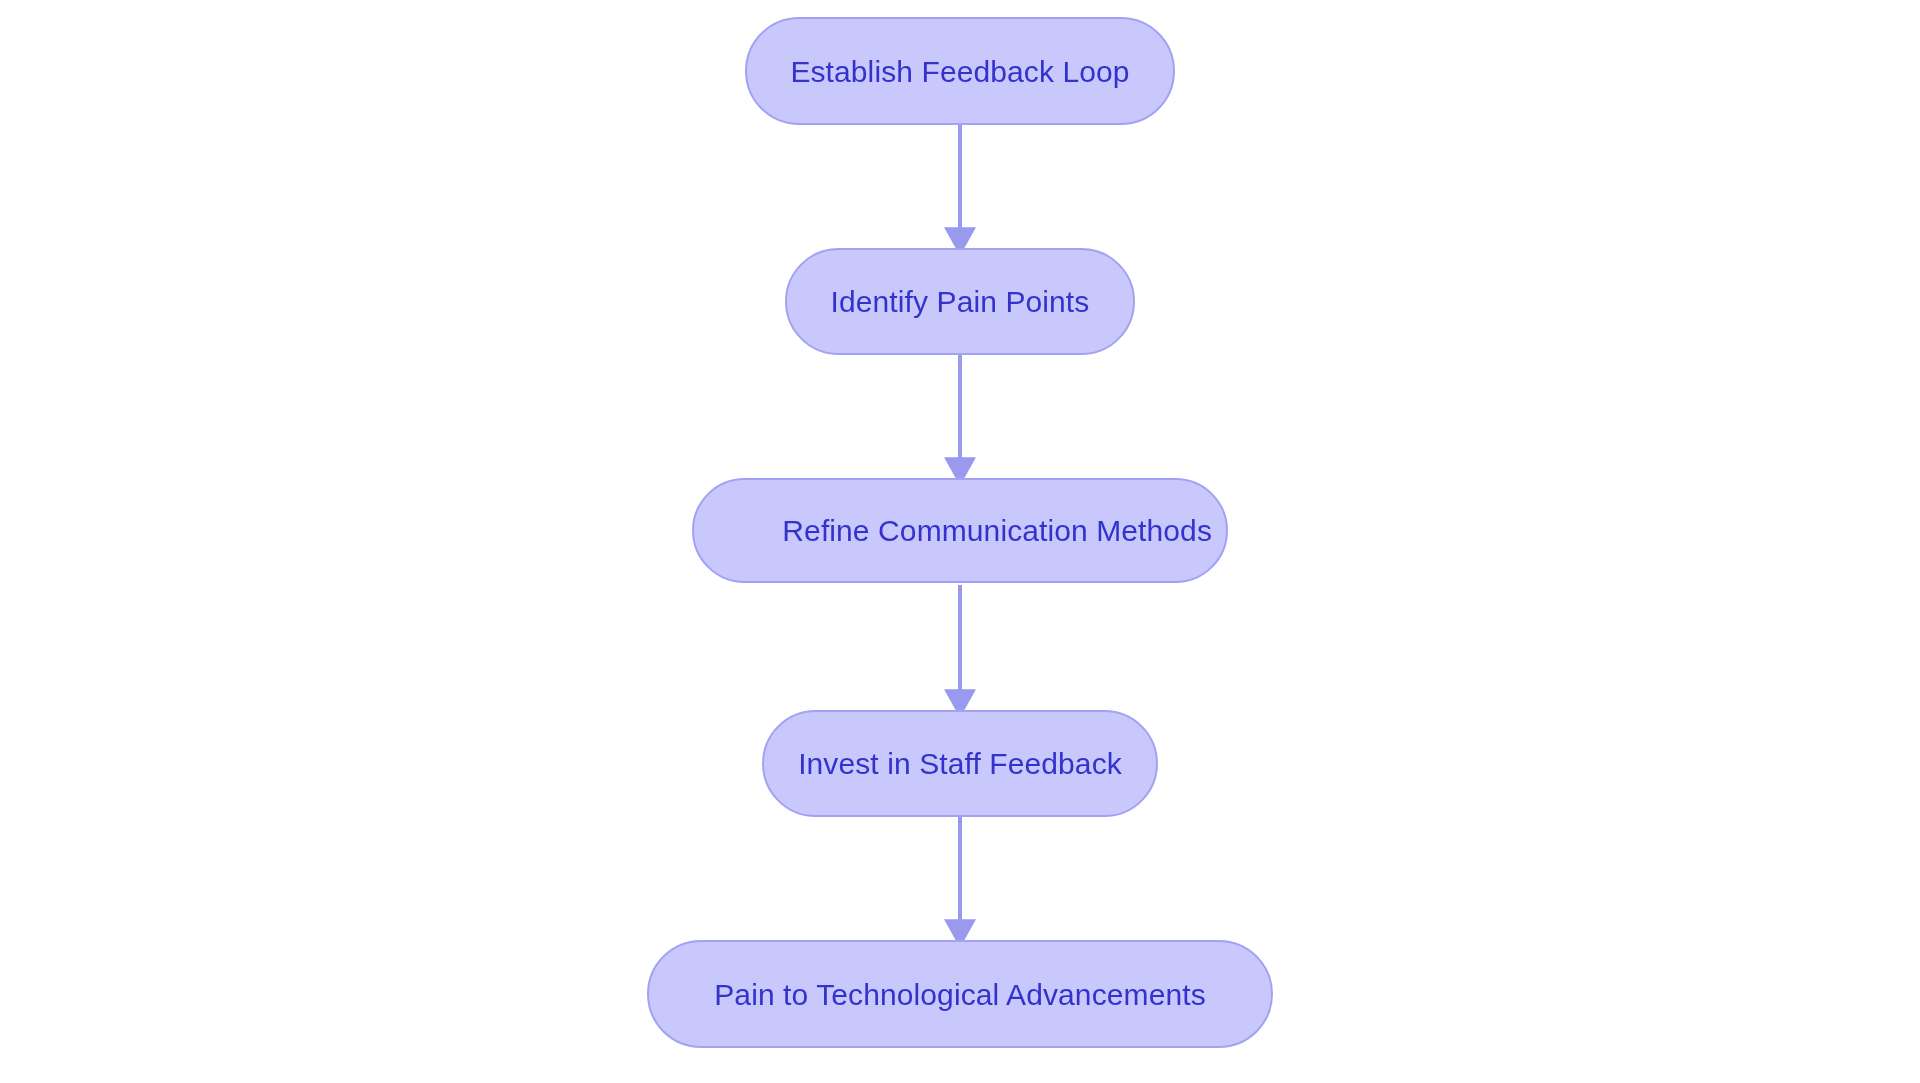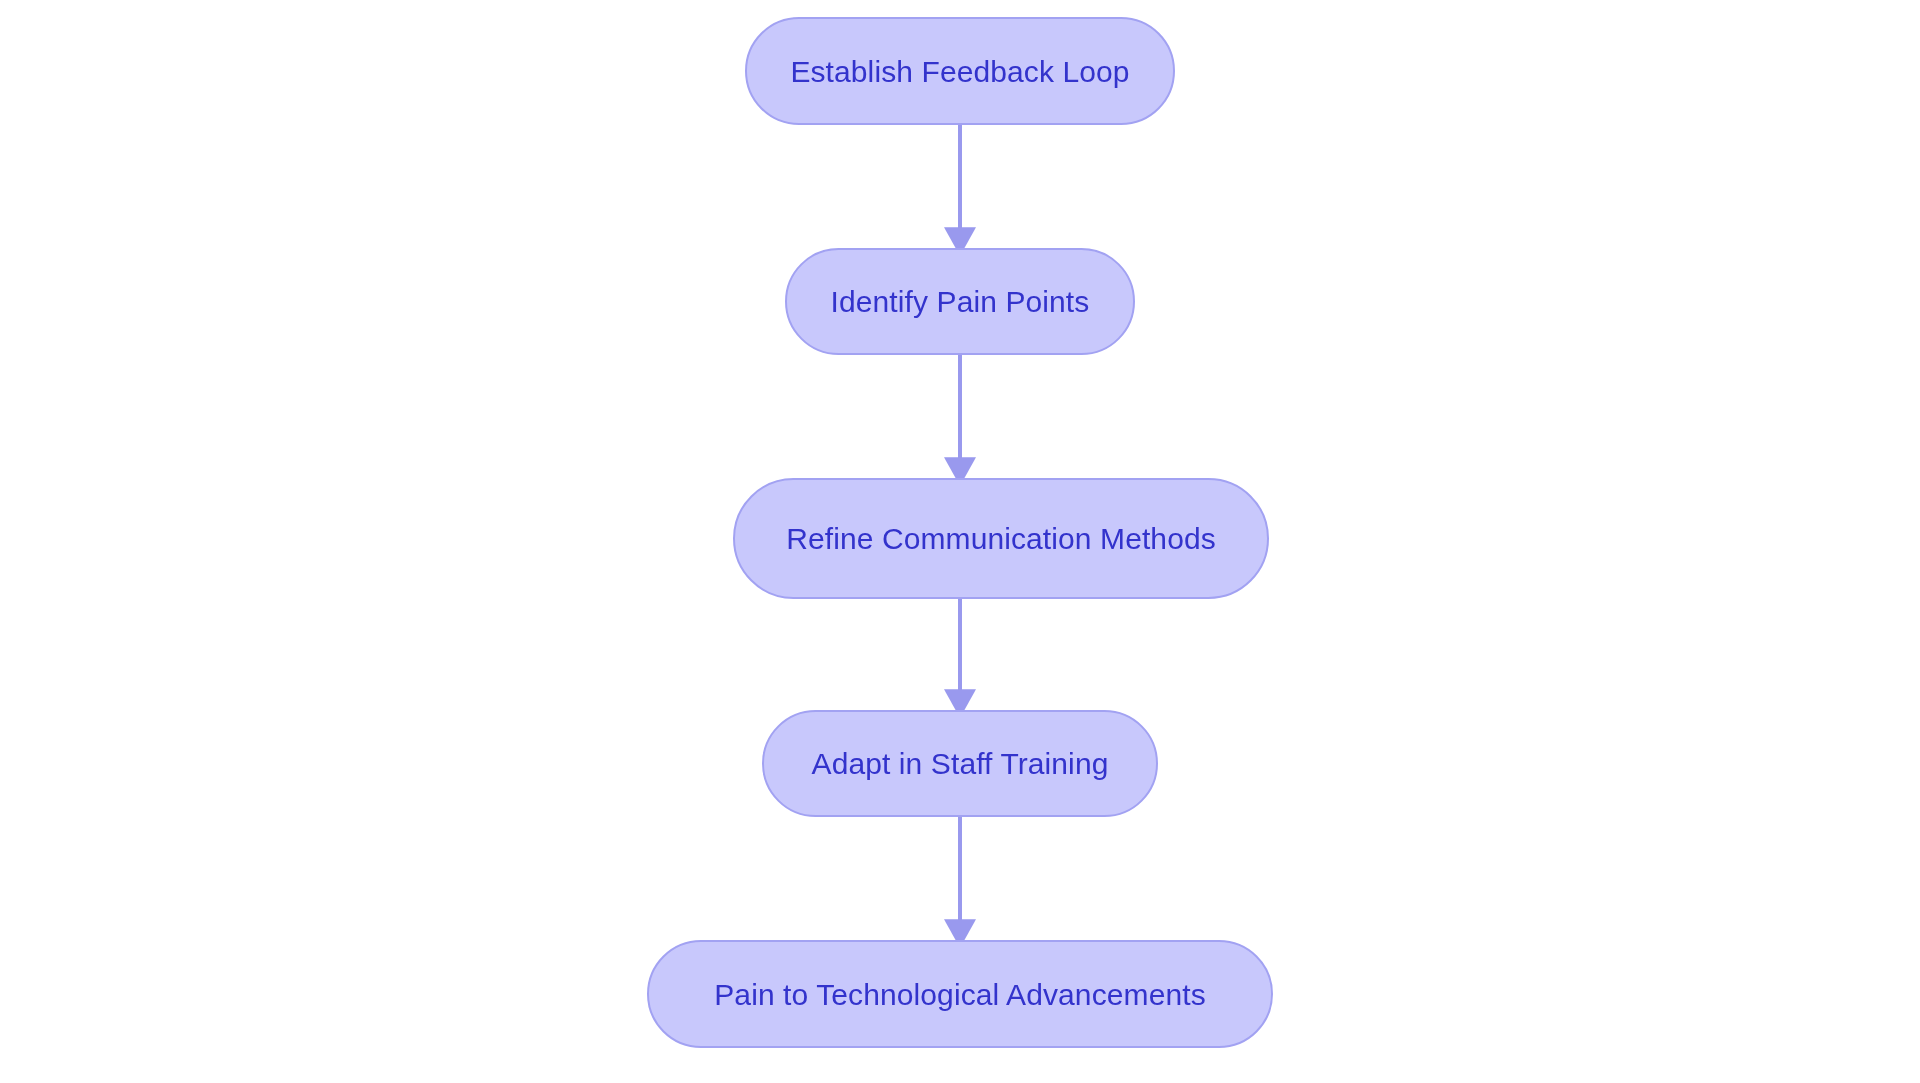--- a/index.html
+++ b/index.html
@@ -59,21 +59,21 @@
     transform: translateX(-50%);
   }
 
   .flow-node .node-label {
     display: block;
     padding: 0 14px;
   }
 
   .node-1 { left: 960px; top: 17px;  width: 430px; height: 108px; }
   .node-2 { left: 960px; top: 248px; width: 350px; height: 107px; }
-  .node-3 { left: 1001px; top: 478px; width: 536px; height: 121px; }
+  .node-3 { left: 960px; top: 478px; width: 536px; height: 105px; justify-content: flex-end; }
   .node-4 { left: 960px; top: 710px; width: 396px; height: 107px; }
   .node-5 { left: 960px; top: 940px; width: 626px; height: 108px; }
 </style>
 </head>
 <body>
 
 <div id="flow-canvas">
 
   <svg class="connectors-layer" viewBox="0 0 1920 1083" width="1920" height="1083" xmlns="http://www.w3.org/2000/svg">
     <defs>
@@ -107,21 +107,21 @@
 
     <div class="flow-node node-2">
       <span class="node-label">Identify Pain Points</span>
     </div>
 
     <div class="flow-node node-3">
       <span class="node-label">Refine Communication Methods</span>
     </div>
 
     <div class="flow-node node-4">
-      <span class="node-label">Adapt in Staff Training</span>
+      <span class="node-label">Invest in Staff Feedback</span>
     </div>
 
     <div class="flow-node node-5">
       <span class="node-label">Pain to Technological Advancements</span>
     </div>
 
   </div>
 </div>
 
 </body></html>

